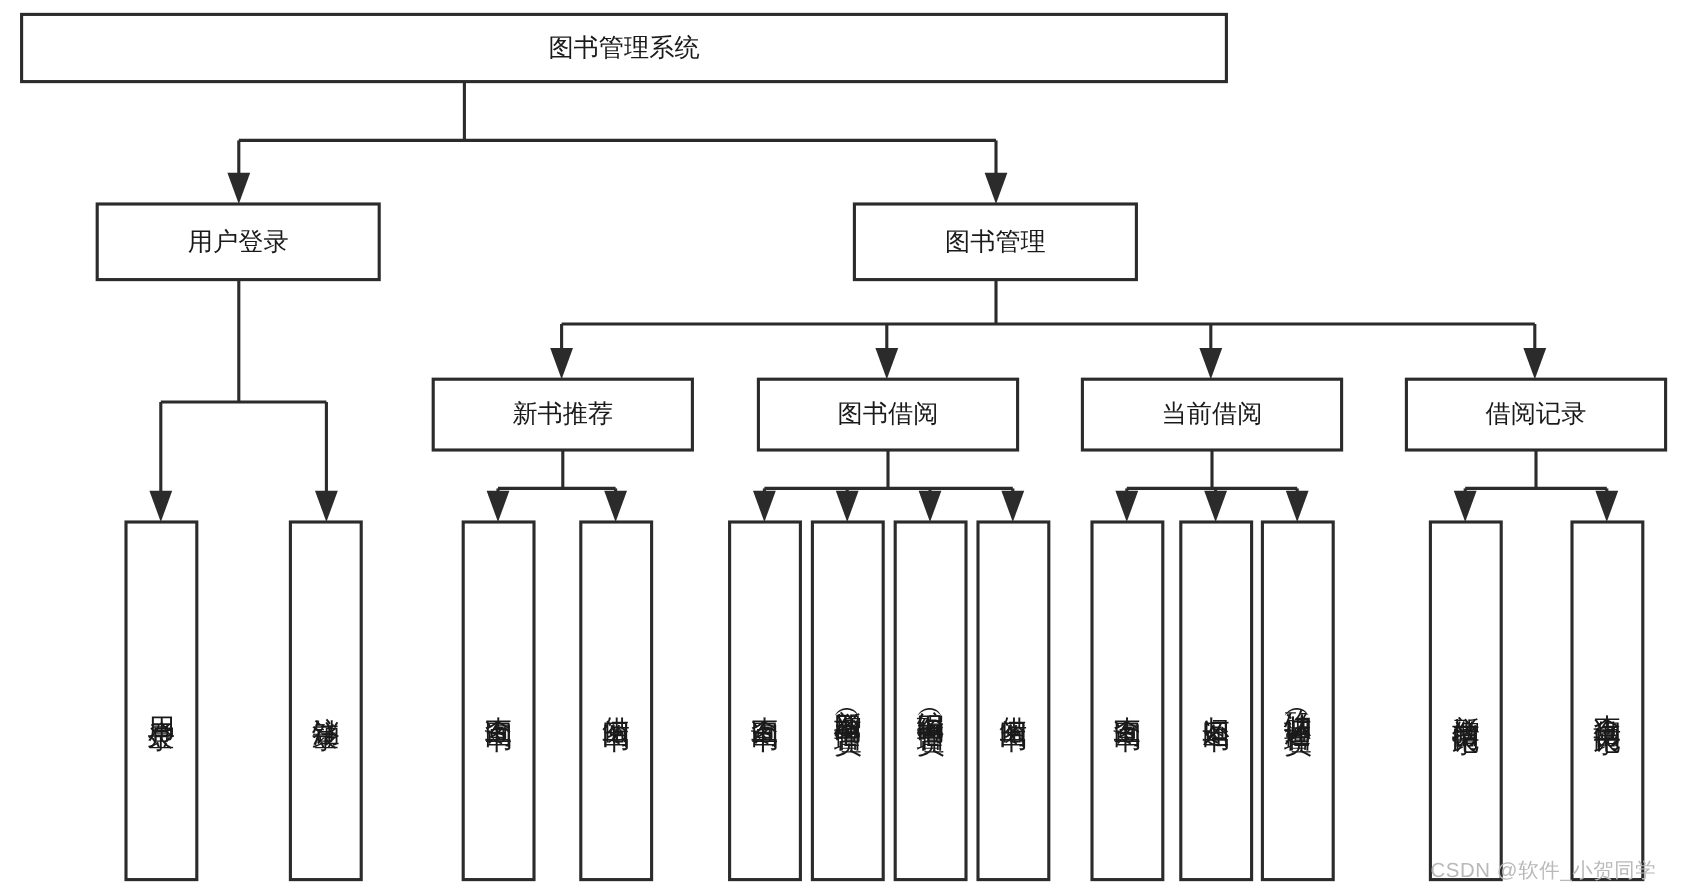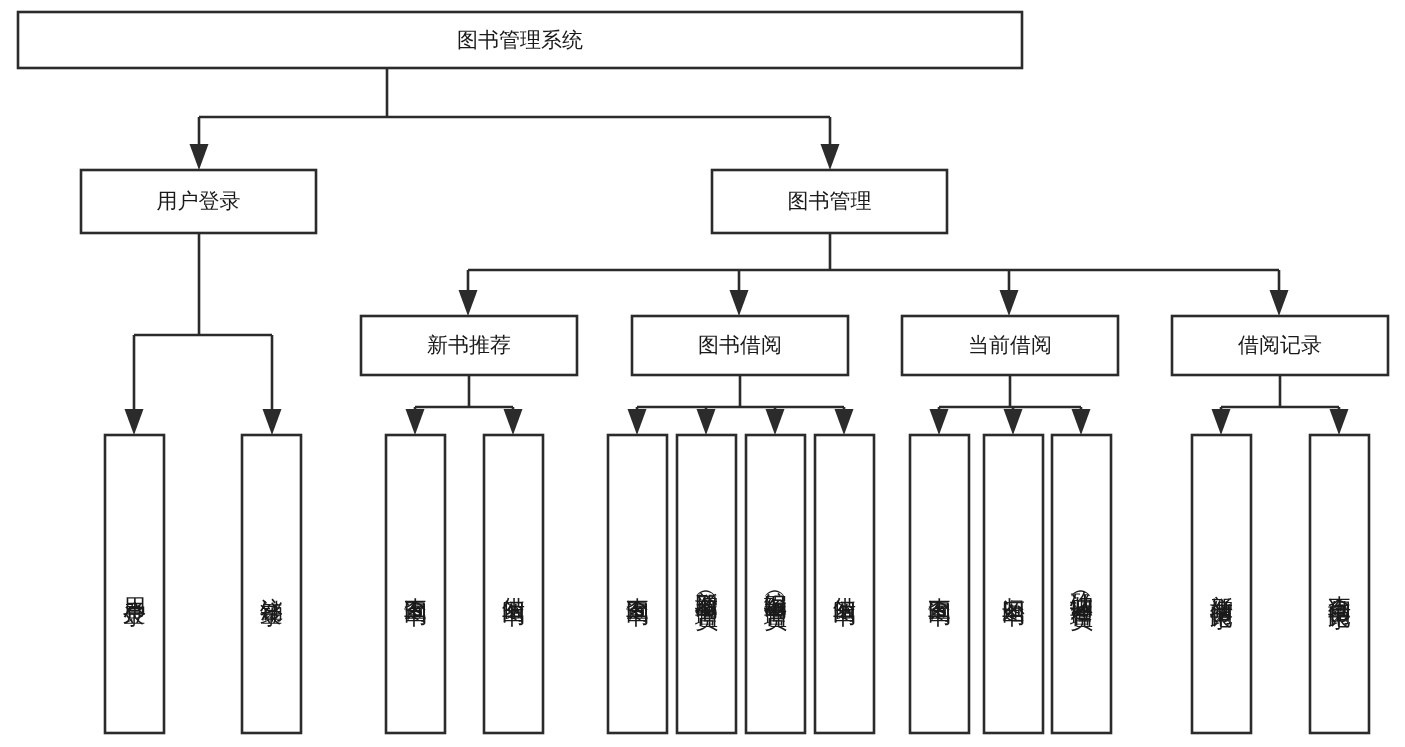--- a/index.html
+++ b/index.html
@@ -174,13 +174,14 @@
       <div class="node-label-v" style="left: 608px; top: 435px; width: 59px; height: 298px;">查询图书</div>
       <div class="node-label-v" style="left: 677px; top: 435px; width: 59px; height: 298px;">新增图书（管理员）</div>
       <div class="node-label-v" style="left: 746px; top: 435px; width: 59px; height: 298px;">编辑图书（管理员）</div>
       <div class="node-label-v" style="left: 815px; top: 435px; width: 59px; height: 298px;">借阅图书</div>
       <div class="node-label-v" style="left: 910px; top: 435px; width: 59px; height: 298px;">查询图书</div>
       <div class="node-label-v" style="left: 984px; top: 435px; width: 59px; height: 298px;">归还图书</div>
       <div class="node-label-v" style="left: 1052px; top: 435px; width: 59px; height: 298px;">确认归还（管理员）</div>
       <div class="node-label-v" style="left: 1192px; top: 435px; width: 59px; height: 298px;">新增借阅记录</div>
       <div class="node-label-v" style="left: 1310px; top: 435px; width: 59px; height: 298px;">查询借阅记录</div>
     </div>
+  <div class="watermark" style="left: 1192px; top: 714px; color: rgb(185, 185, 185);">CSDN @软件_小贺同学</div>
 </div>
 
 </body></html>

